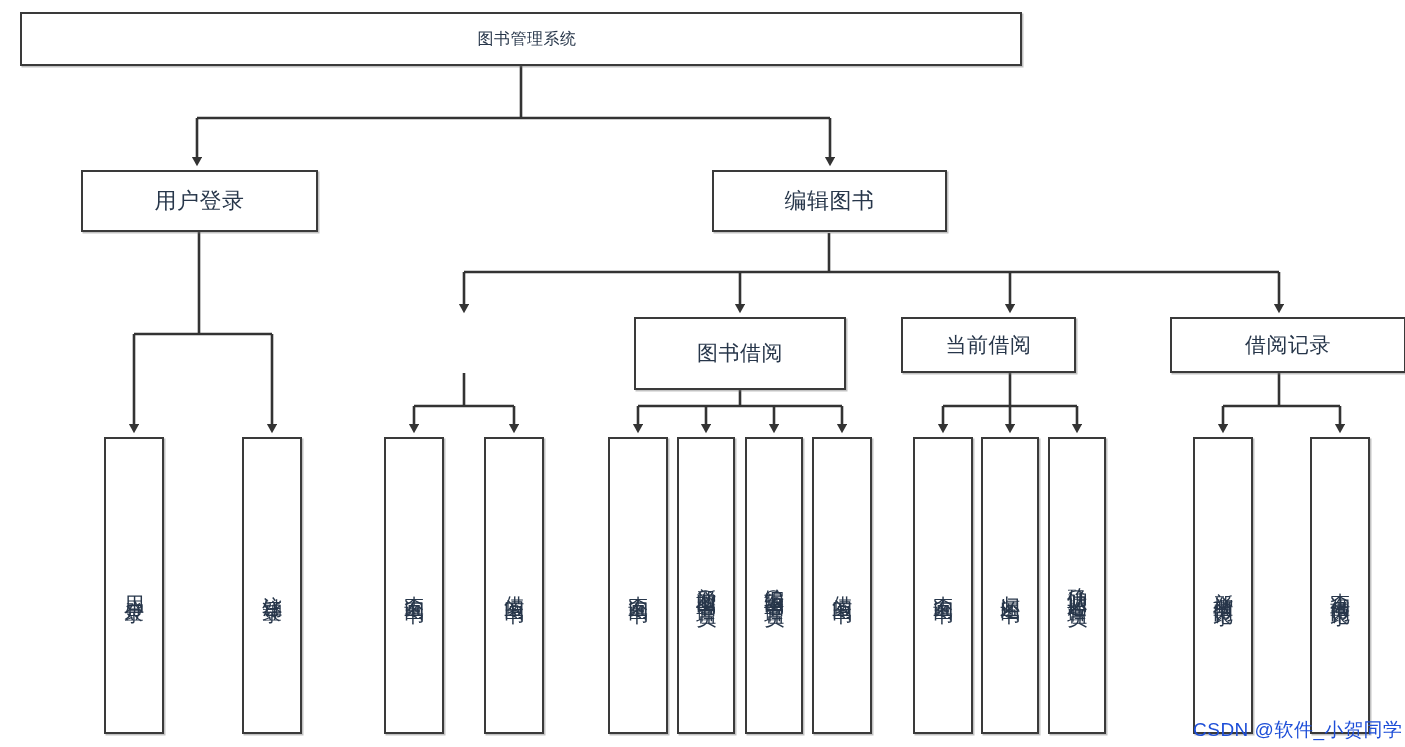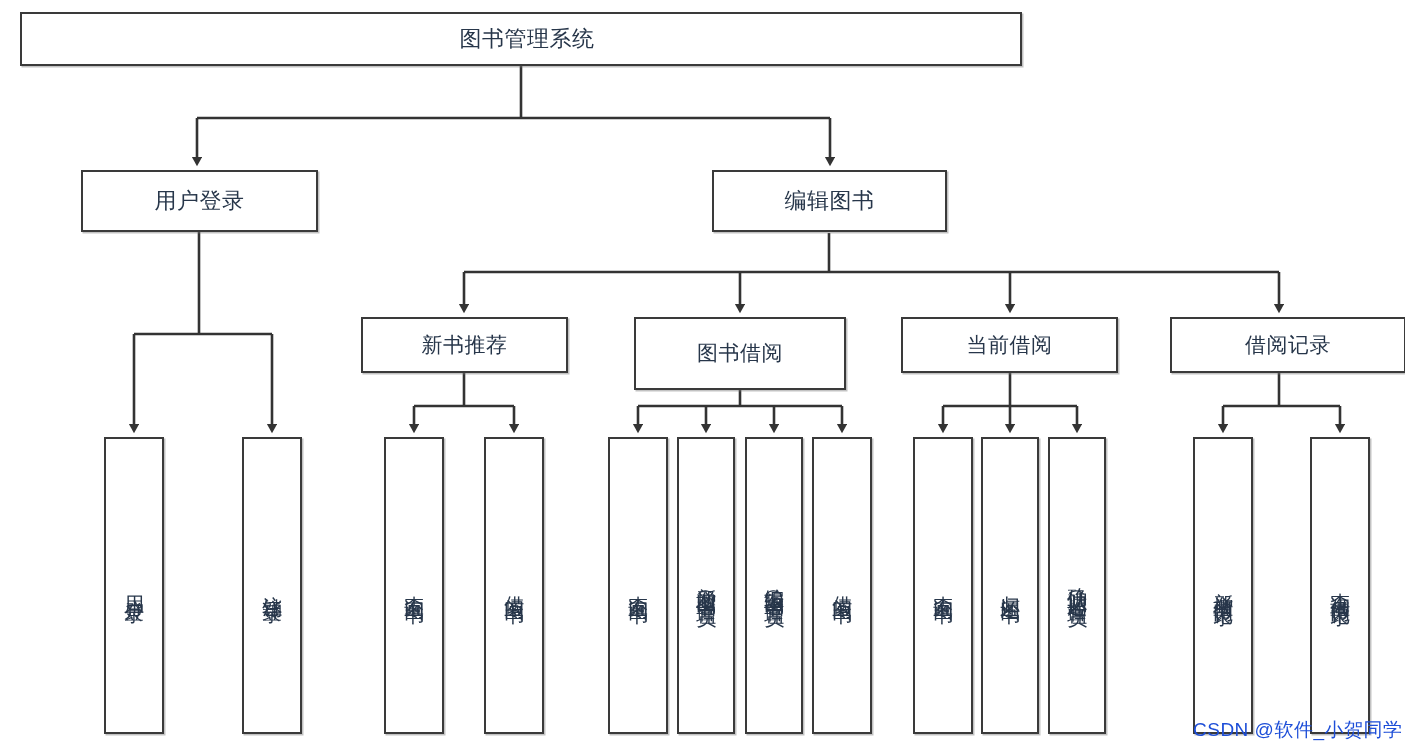--- a/index.html
+++ b/index.html
@@ -42,21 +42,21 @@
     letter-spacing: 0.5px;
     text-align: center;
     white-space: nowrap;
   }
   .node.vertical .node-label {
     writing-mode: vertical-rl;
     text-orientation: upright;
     letter-spacing: 3px;
     font-size: 20px;
   }
-  .node.root .node-label { font-size: 22px; margin-left: 12px; }
+  .node.root .node-label { font-size: 16px; margin-left: 12px; }
   .node.lvl1 .node-label { font-size: 22px; }
   .node.lvl2 .node-label { font-size: 21px; }
   .watermark {
     position: absolute;
     color: #1d4ed8;
     font-size: 19px;
     letter-spacing: 0.5px;
     white-space: nowrap;
     z-index: 6;
   }
@@ -124,29 +124,26 @@
   </div>
 
   <div class="node lvl1" style="left:81px; top:170px; width:237px; height:62px;">
     <span class="node-label">用户登录</span>
   </div>
 
   <div class="node lvl1" style="left:712px; top:170px; width:235px; height:62px;">
     <span class="node-label">编辑图书</span>
   </div>
 
-  <div class="node lvl2" style="left:361px; top:317px; width:207px; height:56px;">
-    <span class="node-label">新书推荐</span>
-  </div>
 
   <div class="node lvl2" style="left:634px; top:317px; width:212px; height:73px;">
     <span class="node-label">图书借阅</span>
   </div>
 
-  <div class="node lvl2" style="left:901px; top:317px; width:217px; height:56px;">
+  <div class="node lvl2" style="left:901px; top:317px; width:175px; height:56px;">
     <span class="node-label">当前借阅</span>
   </div>
 
   <div class="node lvl2" style="left:1170px; top:317px; width:236px; height:56px;">
     <span class="node-label">借阅记录</span>
   </div>
 
   <div class="node vertical" style="left:104px; top:437px; width:60px; height:297px;">
     <span class="node-label">用户登录</span>
   </div>

